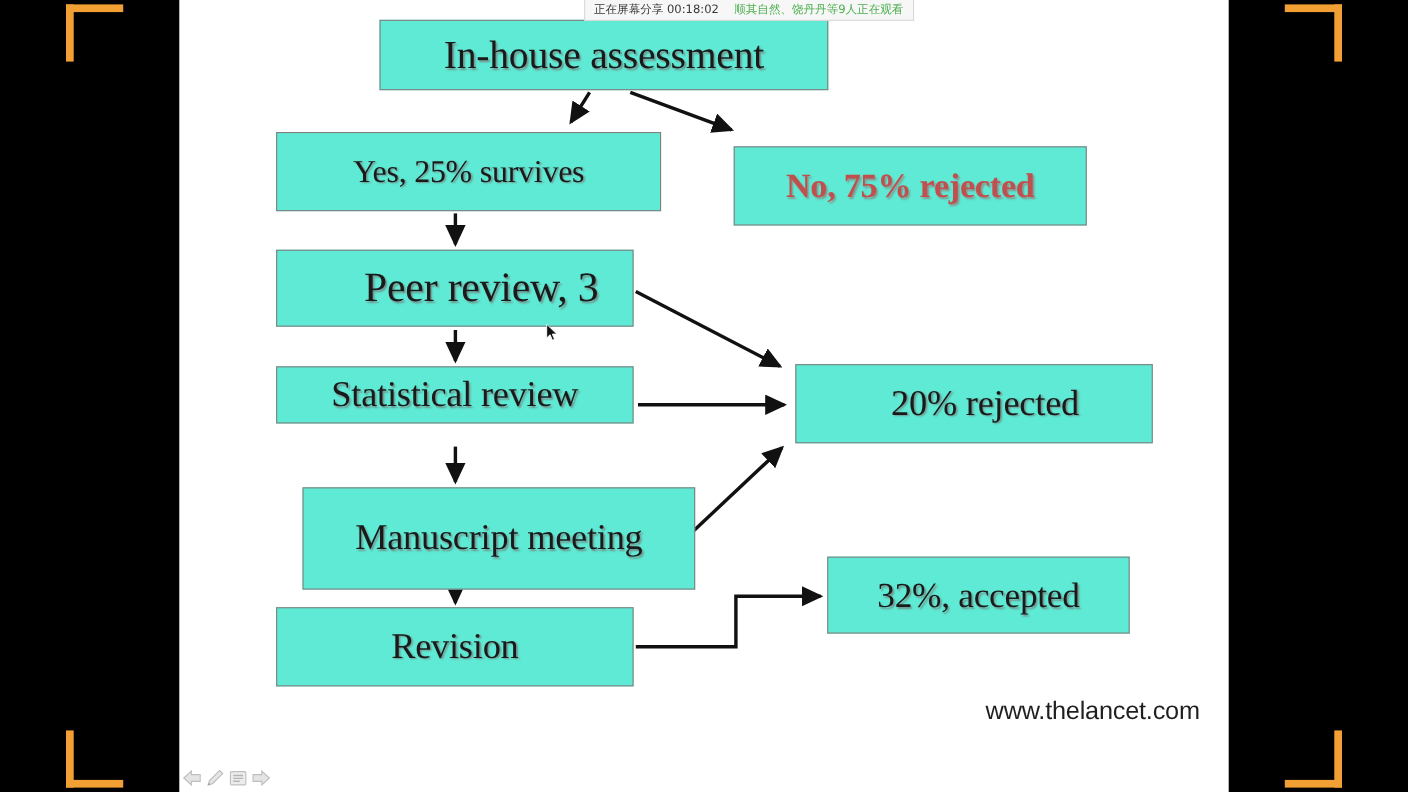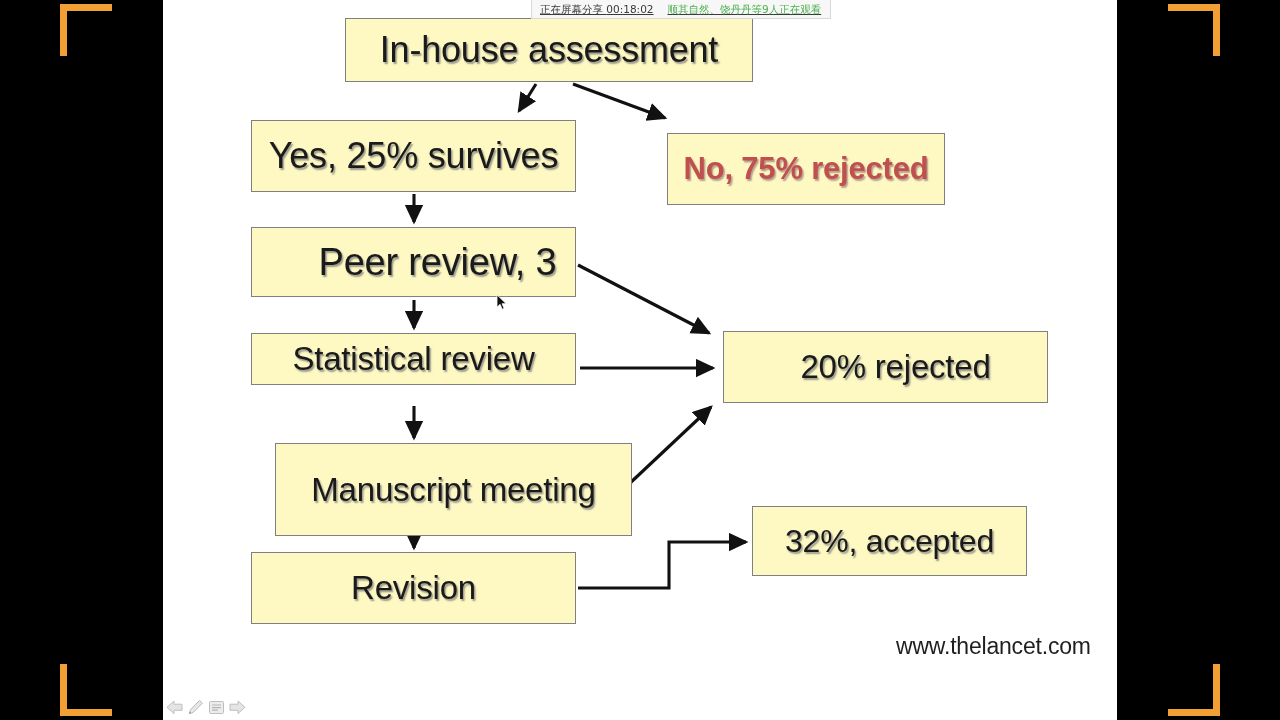--- a/index.html
+++ b/index.html
@@ -32,41 +32,42 @@
     position: absolute;
     left: 163px; top: 0;
     width: 954px; height: 720px;
     background: #ffffff;
     overflow: hidden;
   }
 
   
   .node {
     position: absolute;
-    background: #fef9c3;
+    background: #5eead4;
     border: 1.6px solid #808080;
     display: flex;
     align-items: center;
     justify-content: center;
     color: #1a1a1a;
     font-weight: 400;
     letter-spacing: -0.2px;
     text-shadow: 1.5px 1.5px 1.6px rgba(120,120,120,0.75);
     white-space: nowrap;
+    font-family: Liberation Serif, serif;
   }
   .node.red {
     color: #C0504D;
     font-weight: bold;
     text-shadow: 1.5px 1.5px 1.6px rgba(150,120,120,0.7);
   }
 
   
   #n-title      { left: 182px; top: 18px;  width: 408px; height: 64px;  font-size: 36px; }
-  #n-yes        { left: 88px;  top: 120px; width: 325px; height: 72px;  font-size: 36px; }
-  #n-no         { left: 504px; top: 133px; width: 278px; height: 72px;  font-size: 31px; }
+  #n-yes        { left: 88px;  top: 120px; width: 350px; height: 72px;  font-size: 29px; }
+  #n-no         { left: 504px; top: 133px; width: 321px; height: 72px;  font-size: 31px; }
   #n-peer       { left: 88px;  top: 227px; width: 325px; height: 70px;  font-size: 38px; padding-left: 48px; }
   #n-stat       { left: 88px;  top: 333px; width: 325px; height: 52px;  font-size: 33px; }
   #n-manu       { left: 88px;  top: 443px; width: 357px; height: 93px;  font-size: 33px; margin-left: 24px; }
   #n-rev        { left: 88px;  top: 552px; width: 325px; height: 72px;  font-size: 33px; }
   #n-rej20      { left: 560px; top: 331px; width: 325px; height: 72px;  font-size: 33px; padding-left: 20px; }
   #n-acc5       { left: 589px; top: 506px; width: 275px; height: 70px;  font-size: 32px; }
 
   #watermark {
     position: absolute;
     left: 733px; top: 633px;
@@ -93,21 +94,20 @@
     border-top: none;
     display: flex;
     align-items: center;
     gap: 14px;
     padding: 0 9px 0 8px;
     font-size: 10.5px;
     line-height: 1;
     color: #3a3a3a;
     white-space: nowrap;
     font-family: "DejaVu Sans", sans-serif;
-    text-decoration: underline;
   }
   #share-status { color: #3a3a3a; }
   #share-viewers { color: #4caf50; }
 
   
   #toolbar {
     position: absolute;
     left: 162px; bottom: 2px;
     display: flex;
     align-items: center;

